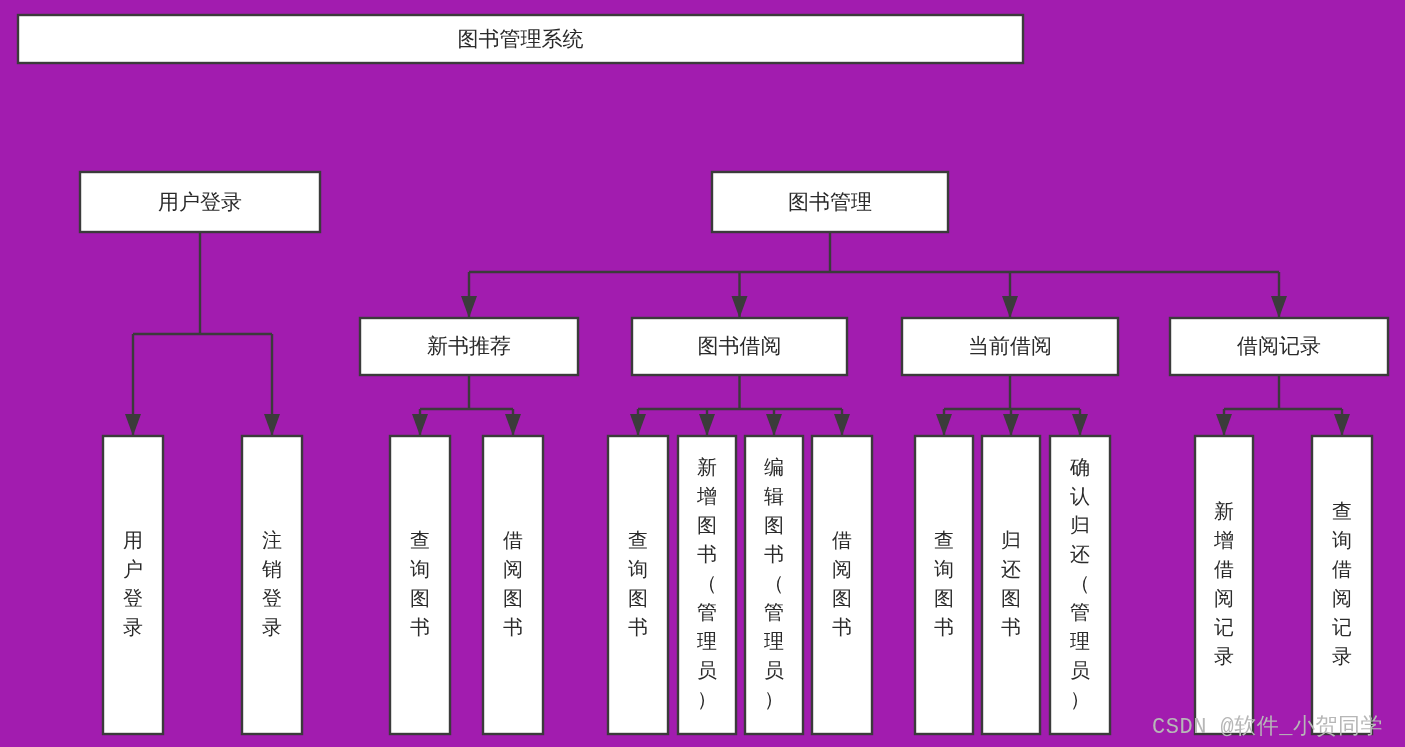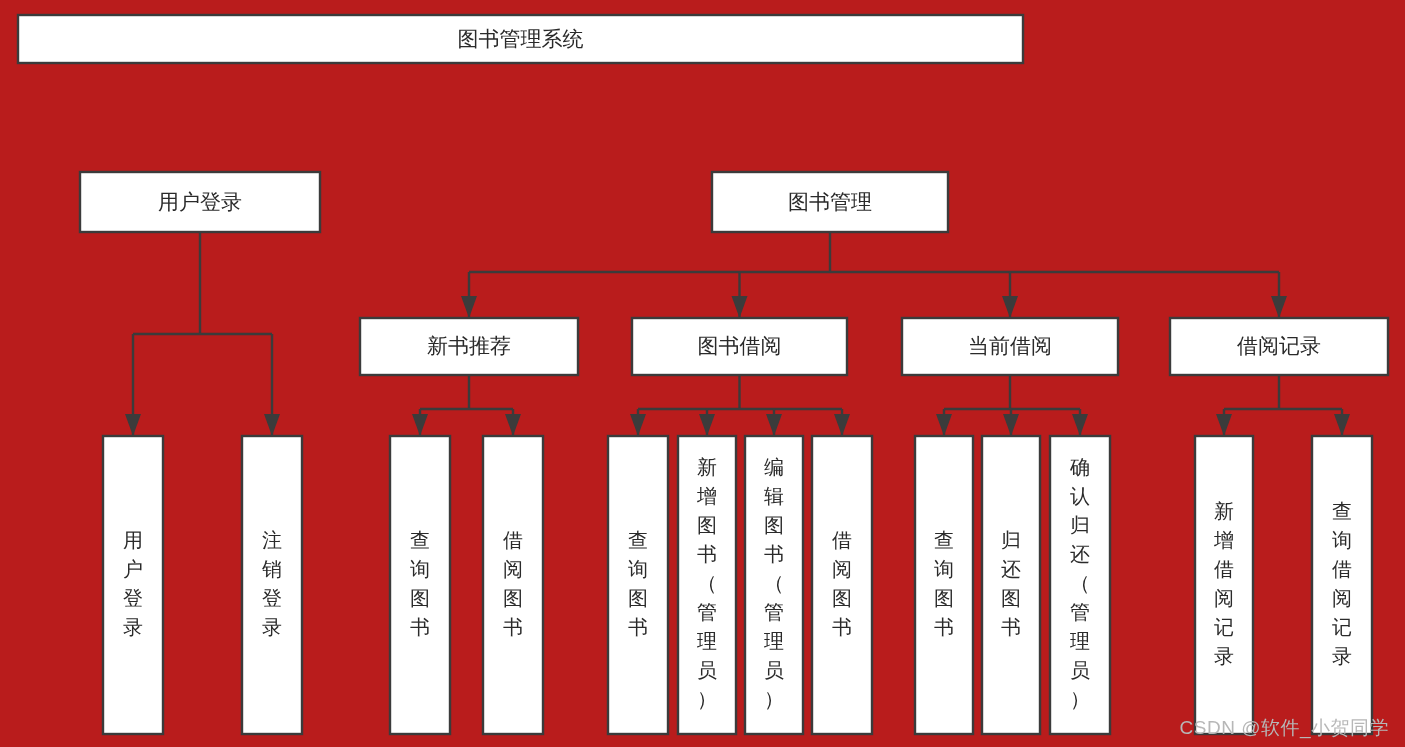--- a/index.html
+++ b/index.html
@@ -7,21 +7,21 @@
     padding: 0;
     background: #ffffff;
   }
   body {
     font-family: "Liberation Sans", "DejaVu Sans", sans-serif;
   }
   #canvas {
     position: relative;
     width: 1405px;
     height: 747px;
-    background: #b91c1c;
+    background: #a21caf;
     overflow: hidden;
   }
   svg#diagram {
     position: absolute;
     top: 0;
     left: 0;
     width: 1405px;
     height: 747px;
   }
   .node-box {
@@ -46,24 +46,24 @@
     dominant-baseline: middle;
   }
   .label-h {
     font-size: 21px;
   }
   .label-v {
     font-size: 20px;
   }
   .watermark {
     position: absolute;
-    right: 16px;
+    right: 22px;
     bottom: 6px;
-    font-family: Liberation Sans, sans-serif;
-    font-size: 19px;
+    font-family: Liberation Mono, monospace;
+    font-size: 22px;
     color: #b7b7b7;
     letter-spacing: 0.5px;
     white-space: nowrap;
     user-select: none;
   }
 </style>
 </head>
 <body>
 
 <div id="canvas">

